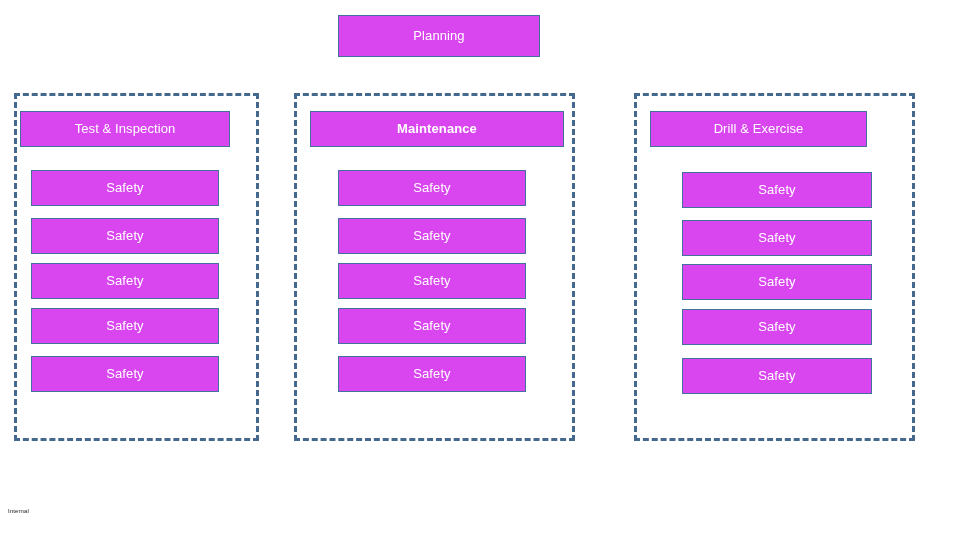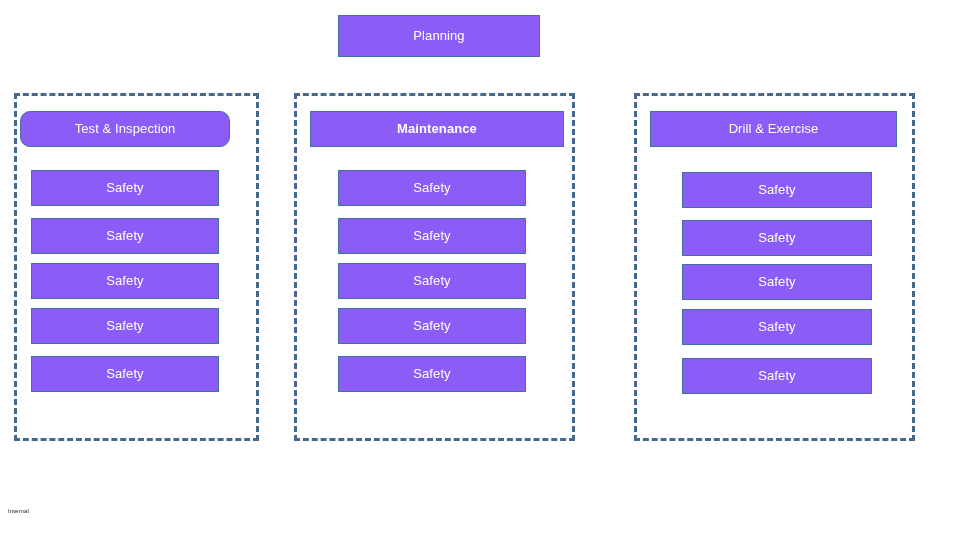--- a/index.html
+++ b/index.html
@@ -21,21 +21,21 @@
     left: 0;
     top: 0;
     width: 960px;
     height: 540px;
   }
 
   
   .box {
     position: absolute;
     box-sizing: border-box;
-    background: #8b5cf6;
+    background: #d946ef;
     border: 1px solid #41719C;
     color: #ffffff;
     display: flex;
     align-items: center;
     justify-content: center;
     text-align: center;
     font-size: 13px;
     line-height: 1.15;
     letter-spacing: 0.1px;
     white-space: nowrap;
@@ -67,35 +67,35 @@
 </style>
 </head>
 <body>
 
 <div id="canvas">
 
   <div class="box header-box" id="planning-box" style="left: 338px; top: 15px; width: 202px; height: 42px;">Planning</div>
 
   <div id="columns-layer">
       <div class="group" style="left: 14px; top: 93px; width: 245px; height: 348px;"></div>
-      <div class="box header-box" style="left: 20px; top: 111px; width: 210px; height: 36px; border-radius: 10px;">Test &amp; Inspection</div>
+      <div class="box header-box" style="left: 20px; top: 111px; width: 210px; height: 36px;">Test &amp; Inspection</div>
       <div class="box item-box" style="left: 31px; top: 170px; width: 188px; height: 36px;">Safety</div>
       <div class="box item-box" style="left: 31px; top: 218px; width: 188px; height: 36px;">Safety</div>
       <div class="box item-box" style="left: 31px; top: 263px; width: 188px; height: 36px;">Safety</div>
       <div class="box item-box" style="left: 31px; top: 308px; width: 188px; height: 36px;">Safety</div>
       <div class="box item-box" style="left: 31px; top: 356px; width: 188px; height: 36px;">Safety</div>
       <div class="group" style="left: 294px; top: 93px; width: 281px; height: 348px;"></div>
       <div class="box header-box" style="left: 310px; top: 111px; width: 254px; height: 36px; font-weight: bold;">Maintenance</div>
       <div class="box item-box" style="left: 338px; top: 170px; width: 188px; height: 36px;">Safety</div>
       <div class="box item-box" style="left: 338px; top: 218px; width: 188px; height: 36px;">Safety</div>
       <div class="box item-box" style="left: 338px; top: 263px; width: 188px; height: 36px;">Safety</div>
       <div class="box item-box" style="left: 338px; top: 308px; width: 188px; height: 36px;">Safety</div>
       <div class="box item-box" style="left: 338px; top: 356px; width: 188px; height: 36px;">Safety</div>
       <div class="group" style="left: 634px; top: 93px; width: 281px; height: 348px;"></div>
-      <div class="box header-box" style="left: 650px; top: 111px; width: 247px; height: 36px;">Drill &amp; Exercise</div>
+      <div class="box header-box" style="left: 650px; top: 111px; width: 217px; height: 36px;">Drill &amp; Exercise</div>
       <div class="box item-box" style="left: 682px; top: 172px; width: 190px; height: 36px;">Safety</div>
       <div class="box item-box" style="left: 682px; top: 220px; width: 190px; height: 36px;">Safety</div>
       <div class="box item-box" style="left: 682px; top: 264px; width: 190px; height: 36px;">Safety</div>
       <div class="box item-box" style="left: 682px; top: 309px; width: 190px; height: 36px;">Safety</div>
       <div class="box item-box" style="left: 682px; top: 358px; width: 190px; height: 36px;">Safety</div>
     </div>
 
   <div id="footer-label">Internal</div>
 
 </div>

